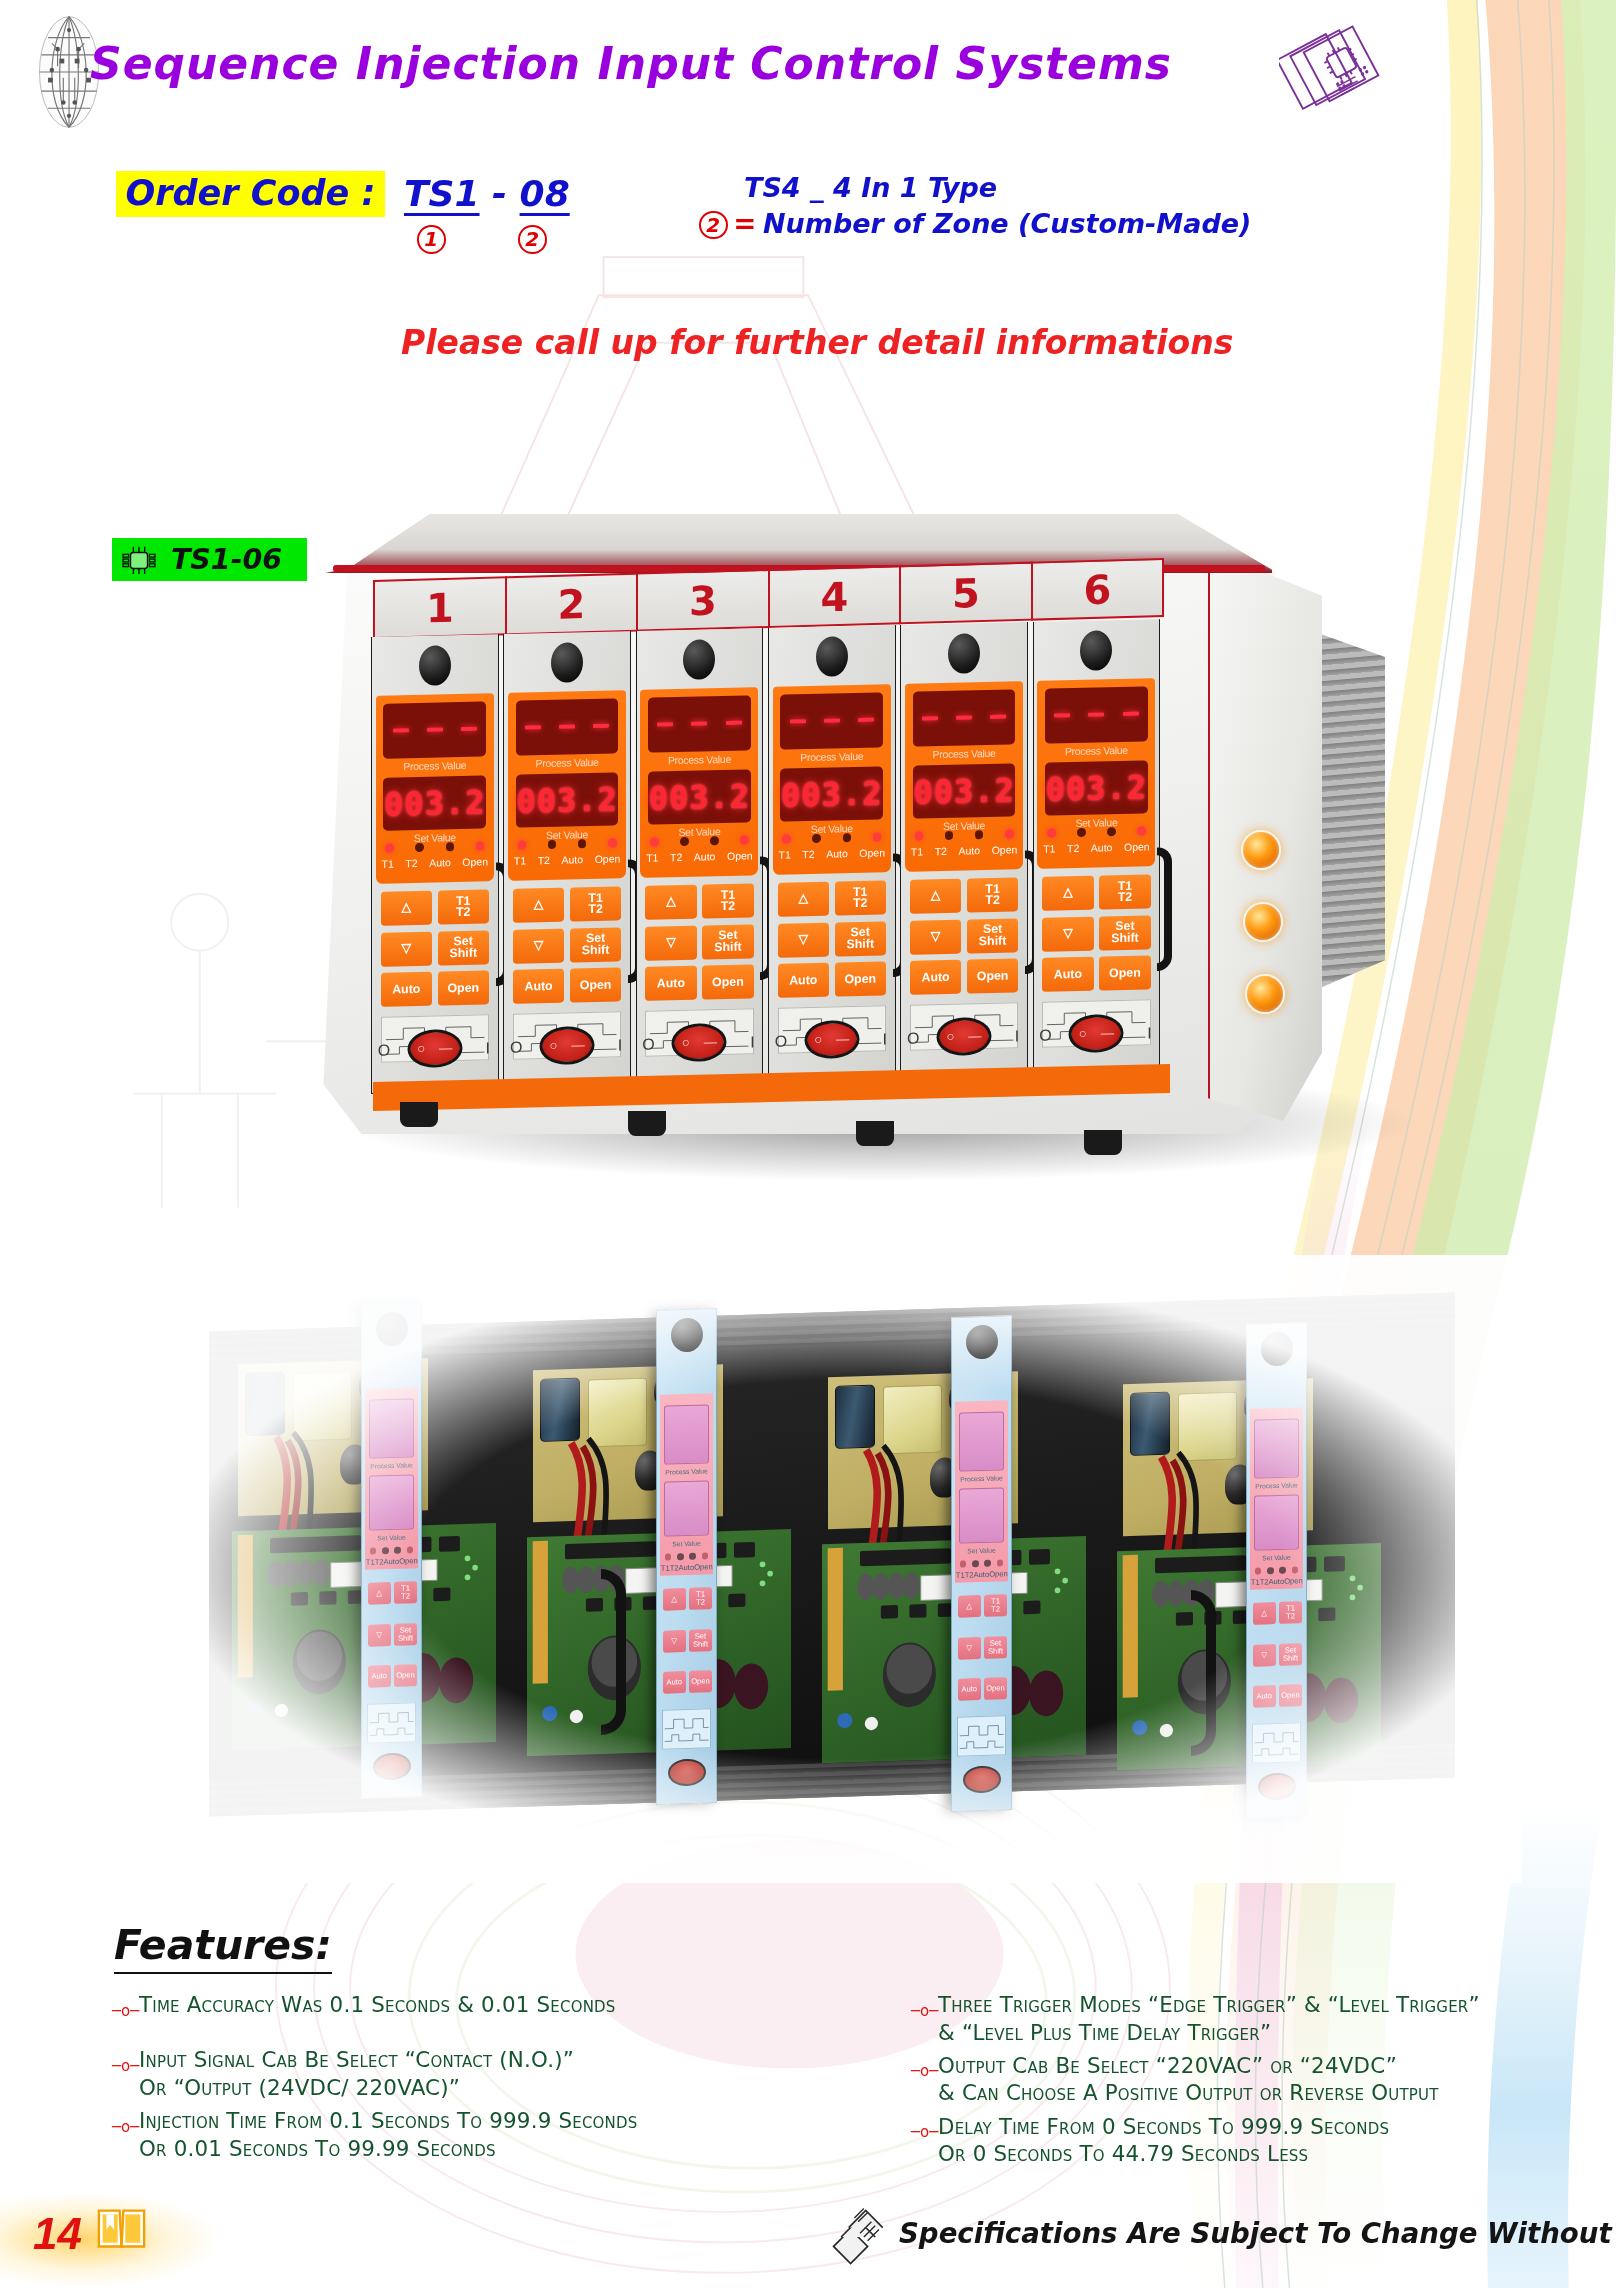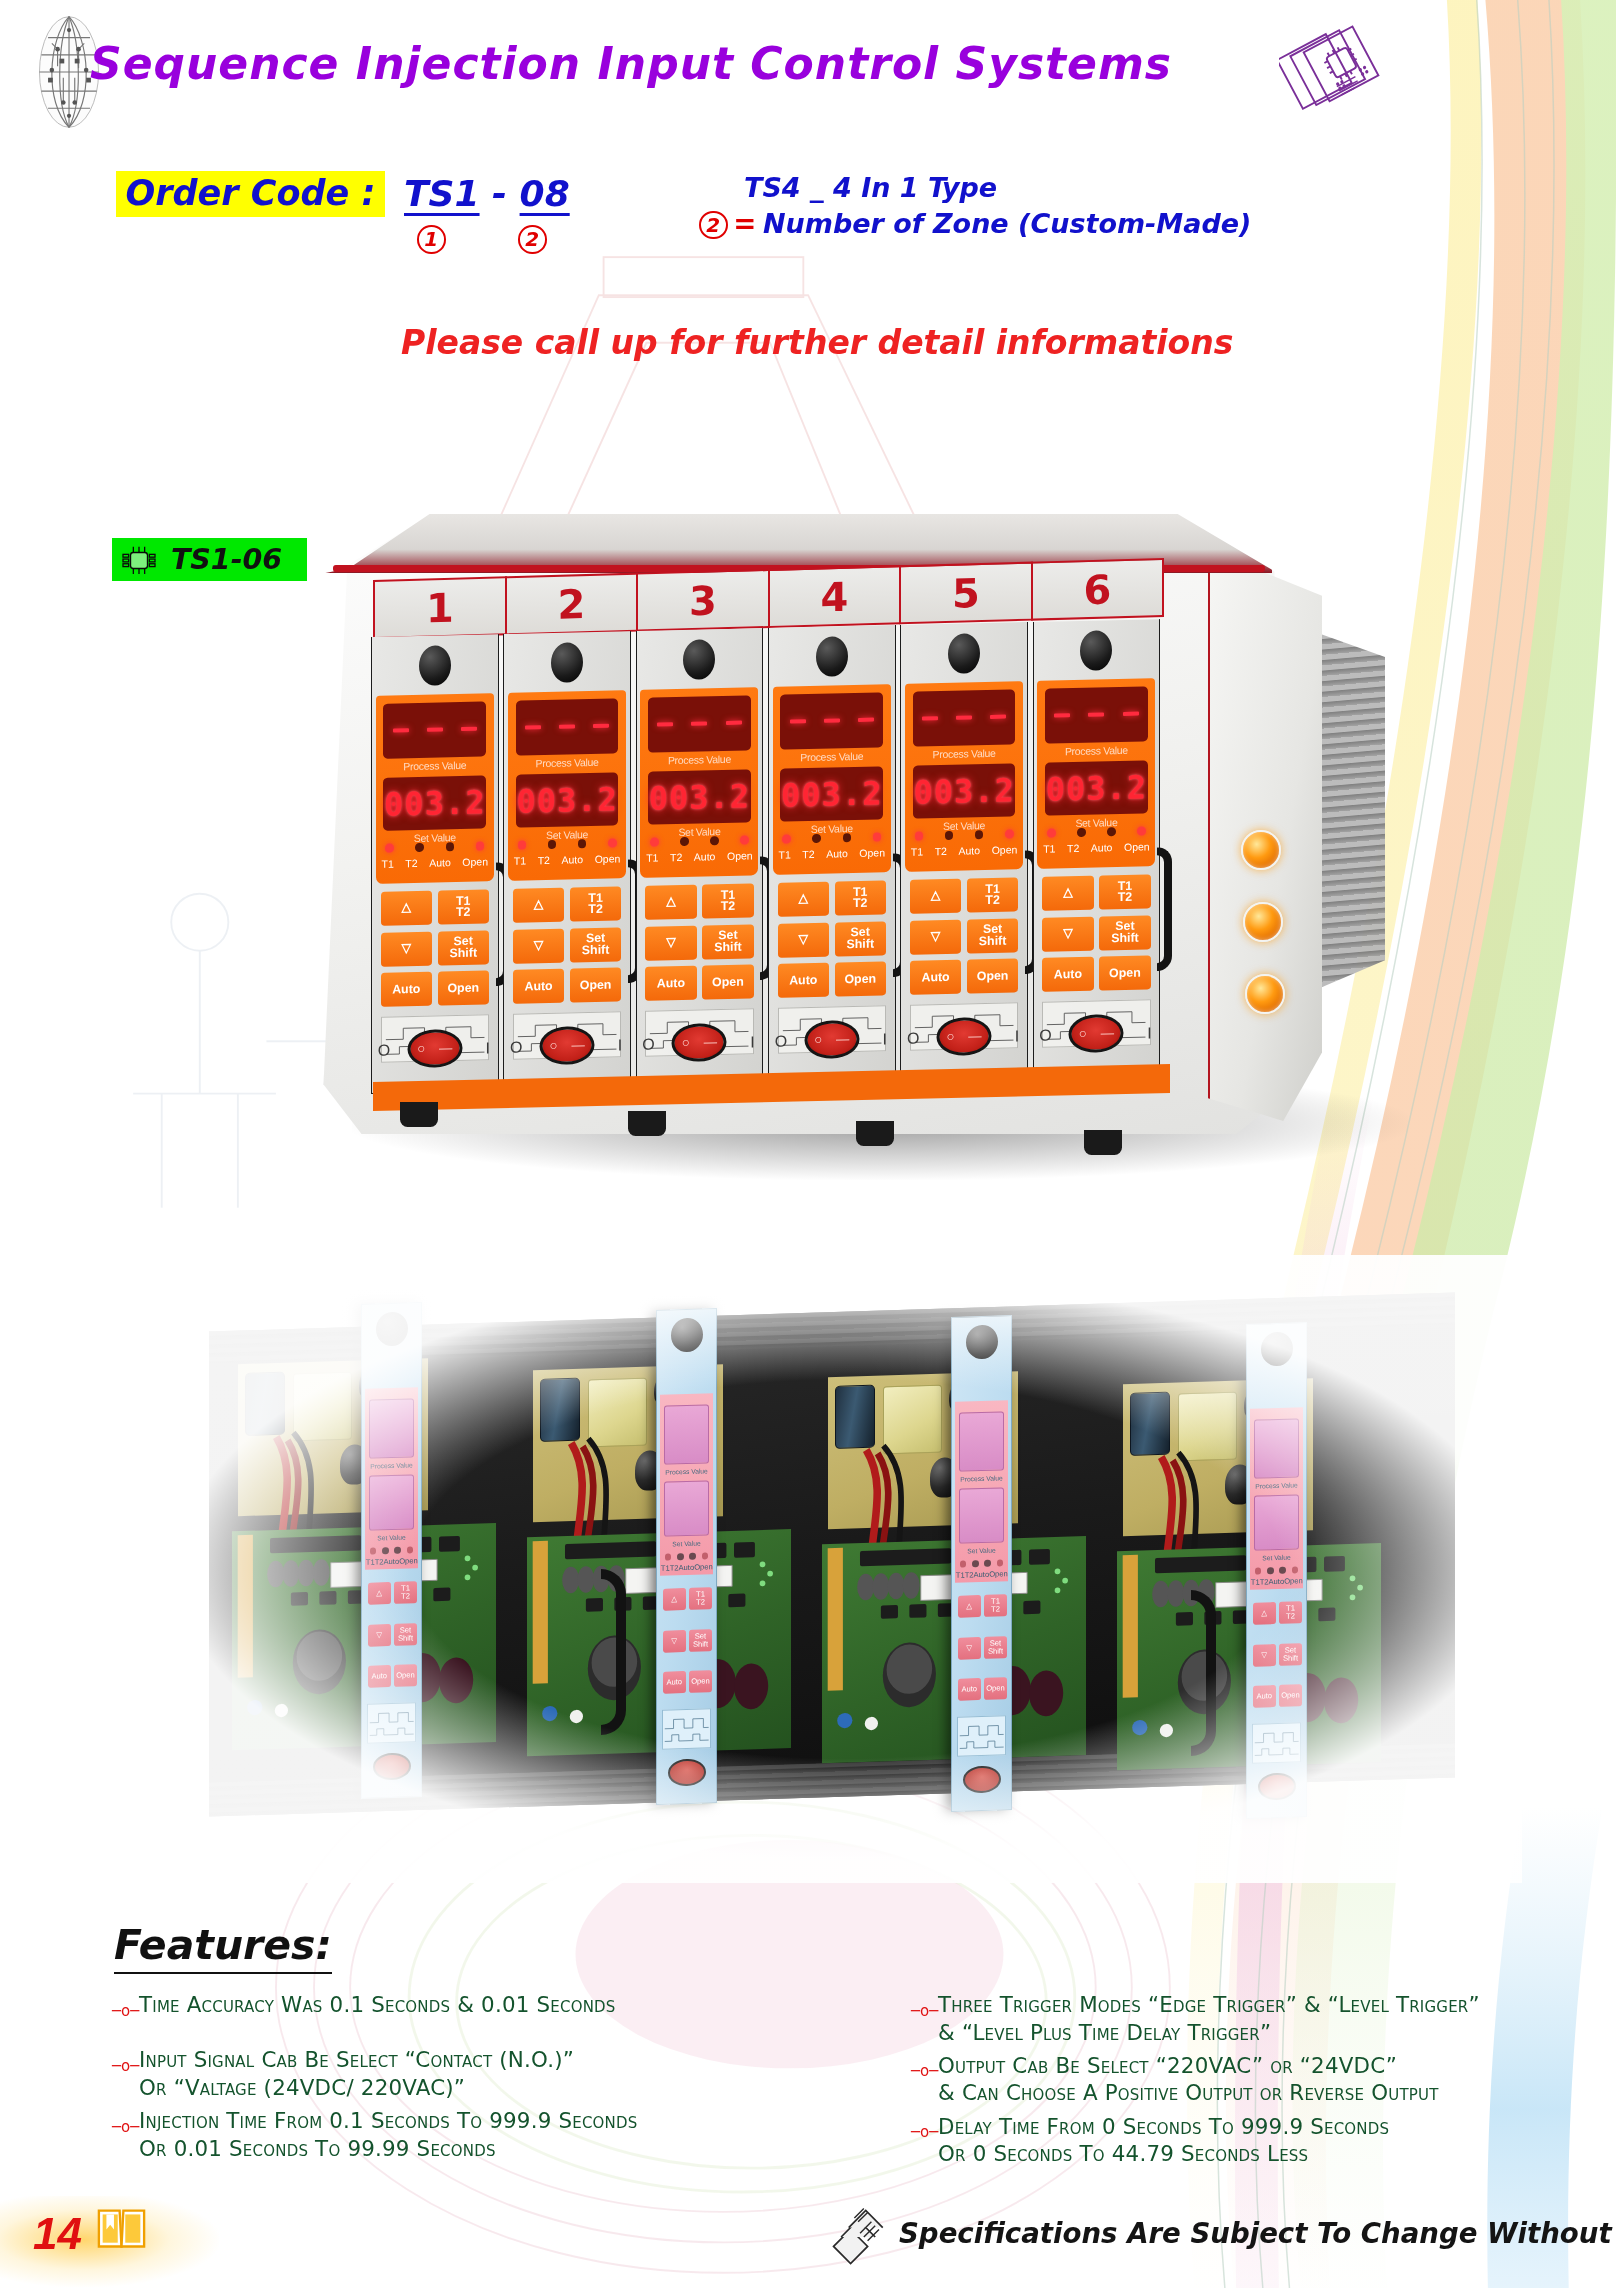--- a/index.html
+++ b/index.html
@@ -1204,21 +1204,21 @@
 <div class="features">
   <div class="feat-title">Features:</div>
   <div class="feat-col left" id="feat-left">
       <div class="feat-item">
         <div class="bullet">─o─</div>
         <div class="feat-text"><span>Time Accuracy Was 0.1 Seconds &amp; 0.01 Seconds</span></div>
       </div>
       <div class="spacer-22"></div>
       <div class="feat-item">
         <div class="bullet">─o─</div>
-        <div class="feat-text"><span>Input Signal Cab Be Select “Contact (N.O.)”</span><span class="l2">Or “Valtage (24VDC/ 220VAC)”</span></div>
+        <div class="feat-text"><span>Input Signal Cab Be Select “Contact (N.O.)”</span><span class="l2">Or “Output (24VDC/ 220VAC)”</span></div>
       </div>
       <div class="feat-item">
         <div class="bullet">─o─</div>
         <div class="feat-text"><span>Injection Time From 0.1 Seconds To 999.9 Seconds</span><span class="l2">Or 0.01 Seconds To 99.99 Seconds</span></div>
       </div>
     </div>
   <div class="feat-col right" id="feat-right">
       <div class="feat-item">
         <div class="bullet">─o─</div>
         <div class="feat-text"><span>Three Trigger Modes “Edge Trigger” &amp; “Level Trigger”</span><span class="l2">&amp; “Level Plus Time Delay Trigger”</span></div>

